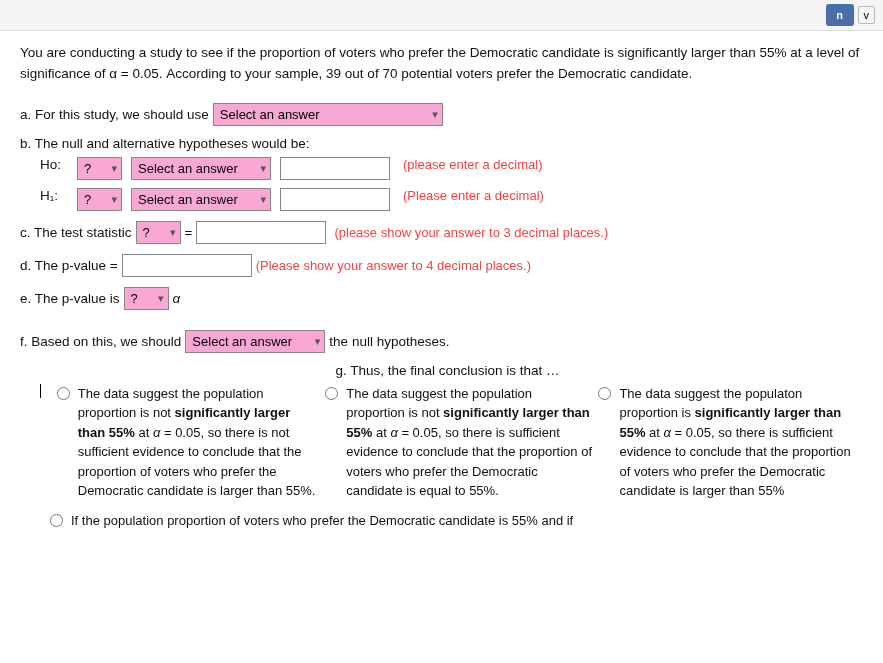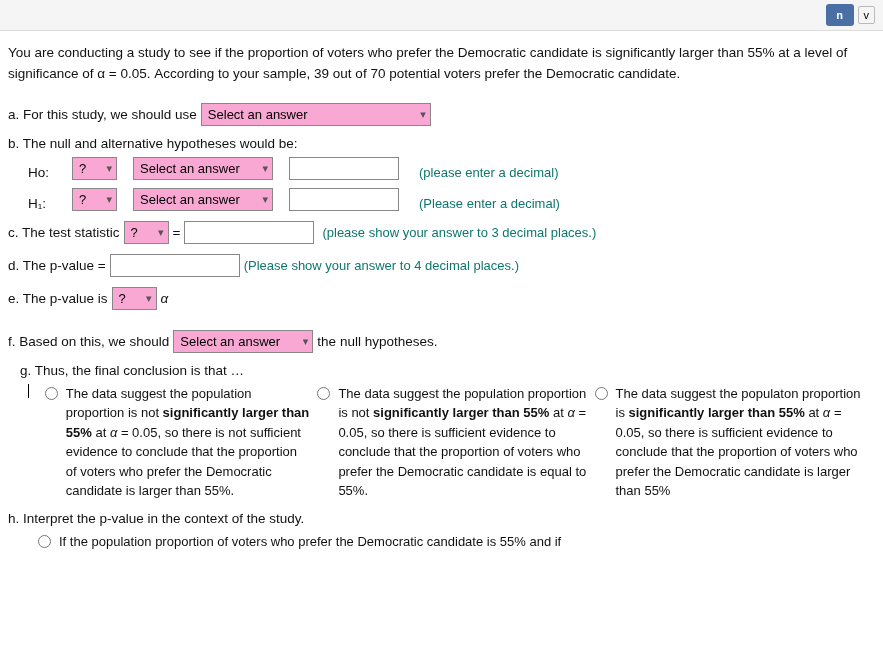--- a/index.html
+++ b/index.html
@@ -33,21 +33,21 @@
     .top-bar-icon span { color: white; font-size: 11px; font-weight: bold; }
     .chevron-btn {
       background: none;
       border: 1px solid #bbb;
       border-radius: 2px;
       padding: 2px 5px;
       cursor: pointer;
       font-size: 11px;
     }
     .content {
-      padding: 12px 20px 20px 8px;
+      padding: 12px 20px 20px 20px;
     }
     .intro-text {
       font-size: 13.5px;
       line-height: 1.55;
       margin-bottom: 18px;
     }
     .section {
       margin-bottom: 10px;
     }
     .section-label {
@@ -97,31 +97,31 @@
     }
     .text-input-narrow {
       width: 110px;
     }
     .small-select {
       min-width: 45px;
       padding: 3px 16px 3px 6px;
     }
     .hint-text {
       font-size: 13px;
-      color: #0f766e;
+      color: #ef4444;
       margin-left: 4px;
     }
     .hypothesis-block {
       margin-left: 20px;
       margin-top: 4px;
     }
     .hyp-row {
       display: flex;
-      align-items: flex-end;
-      gap: 16px;
+      align-items: flex-start;
+      gap: 9px;
       margin-bottom: 8px;
     }
     .hyp-label {
       font-size: 13.5px;
       min-width: 28px;
     }
     .radio-group {
       display: flex;
       flex-direction: row;
       gap: 6px;
@@ -169,20 +169,21 @@
     }
     .based-row {
       display: flex;
       align-items: center;
       gap: 4px;
       margin-bottom: 6px;
       margin-top: 20px;
     }
     .thus-row {
       margin-bottom: 6px;
+      text-align: center;
     }
     .interpret-row {
       margin-top: 10px;
     }
     .section-h {
       margin-top: 8px;
     }
     .italic { font-style: italic; }
   </style>
 </head>
@@ -320,23 +321,20 @@
       <div class="radio-option">
         <input type="radio" name="g_option" id="g3" style="">
         <label for="g3">
           The data suggest the populaton proportion is <strong>significantly larger than 55%</strong> at <span class="italic">α</span> = 0.05, so there is sufficient evidence to conclude that the proportion of voters who prefer the Democratic candidate is larger than 55%
         </label>
       </div>
     </div>
   </div>
 
   <div class="section section-h">
-    <div class="interpret-row">
-      <span>h. Interpret the p-value in the context of the study.</span>
-    </div>
     <div class="radio-option" style="margin-top:6px; margin-left:30px;">
       <input type="radio" name="h_option" id="h1" style="">
       <label for="h1">
         <span>If the population proportion of voters who prefer the Democratic candidate is 55% and if</span>
       </label>
     </div>
   </div>
 
 </div>
 

